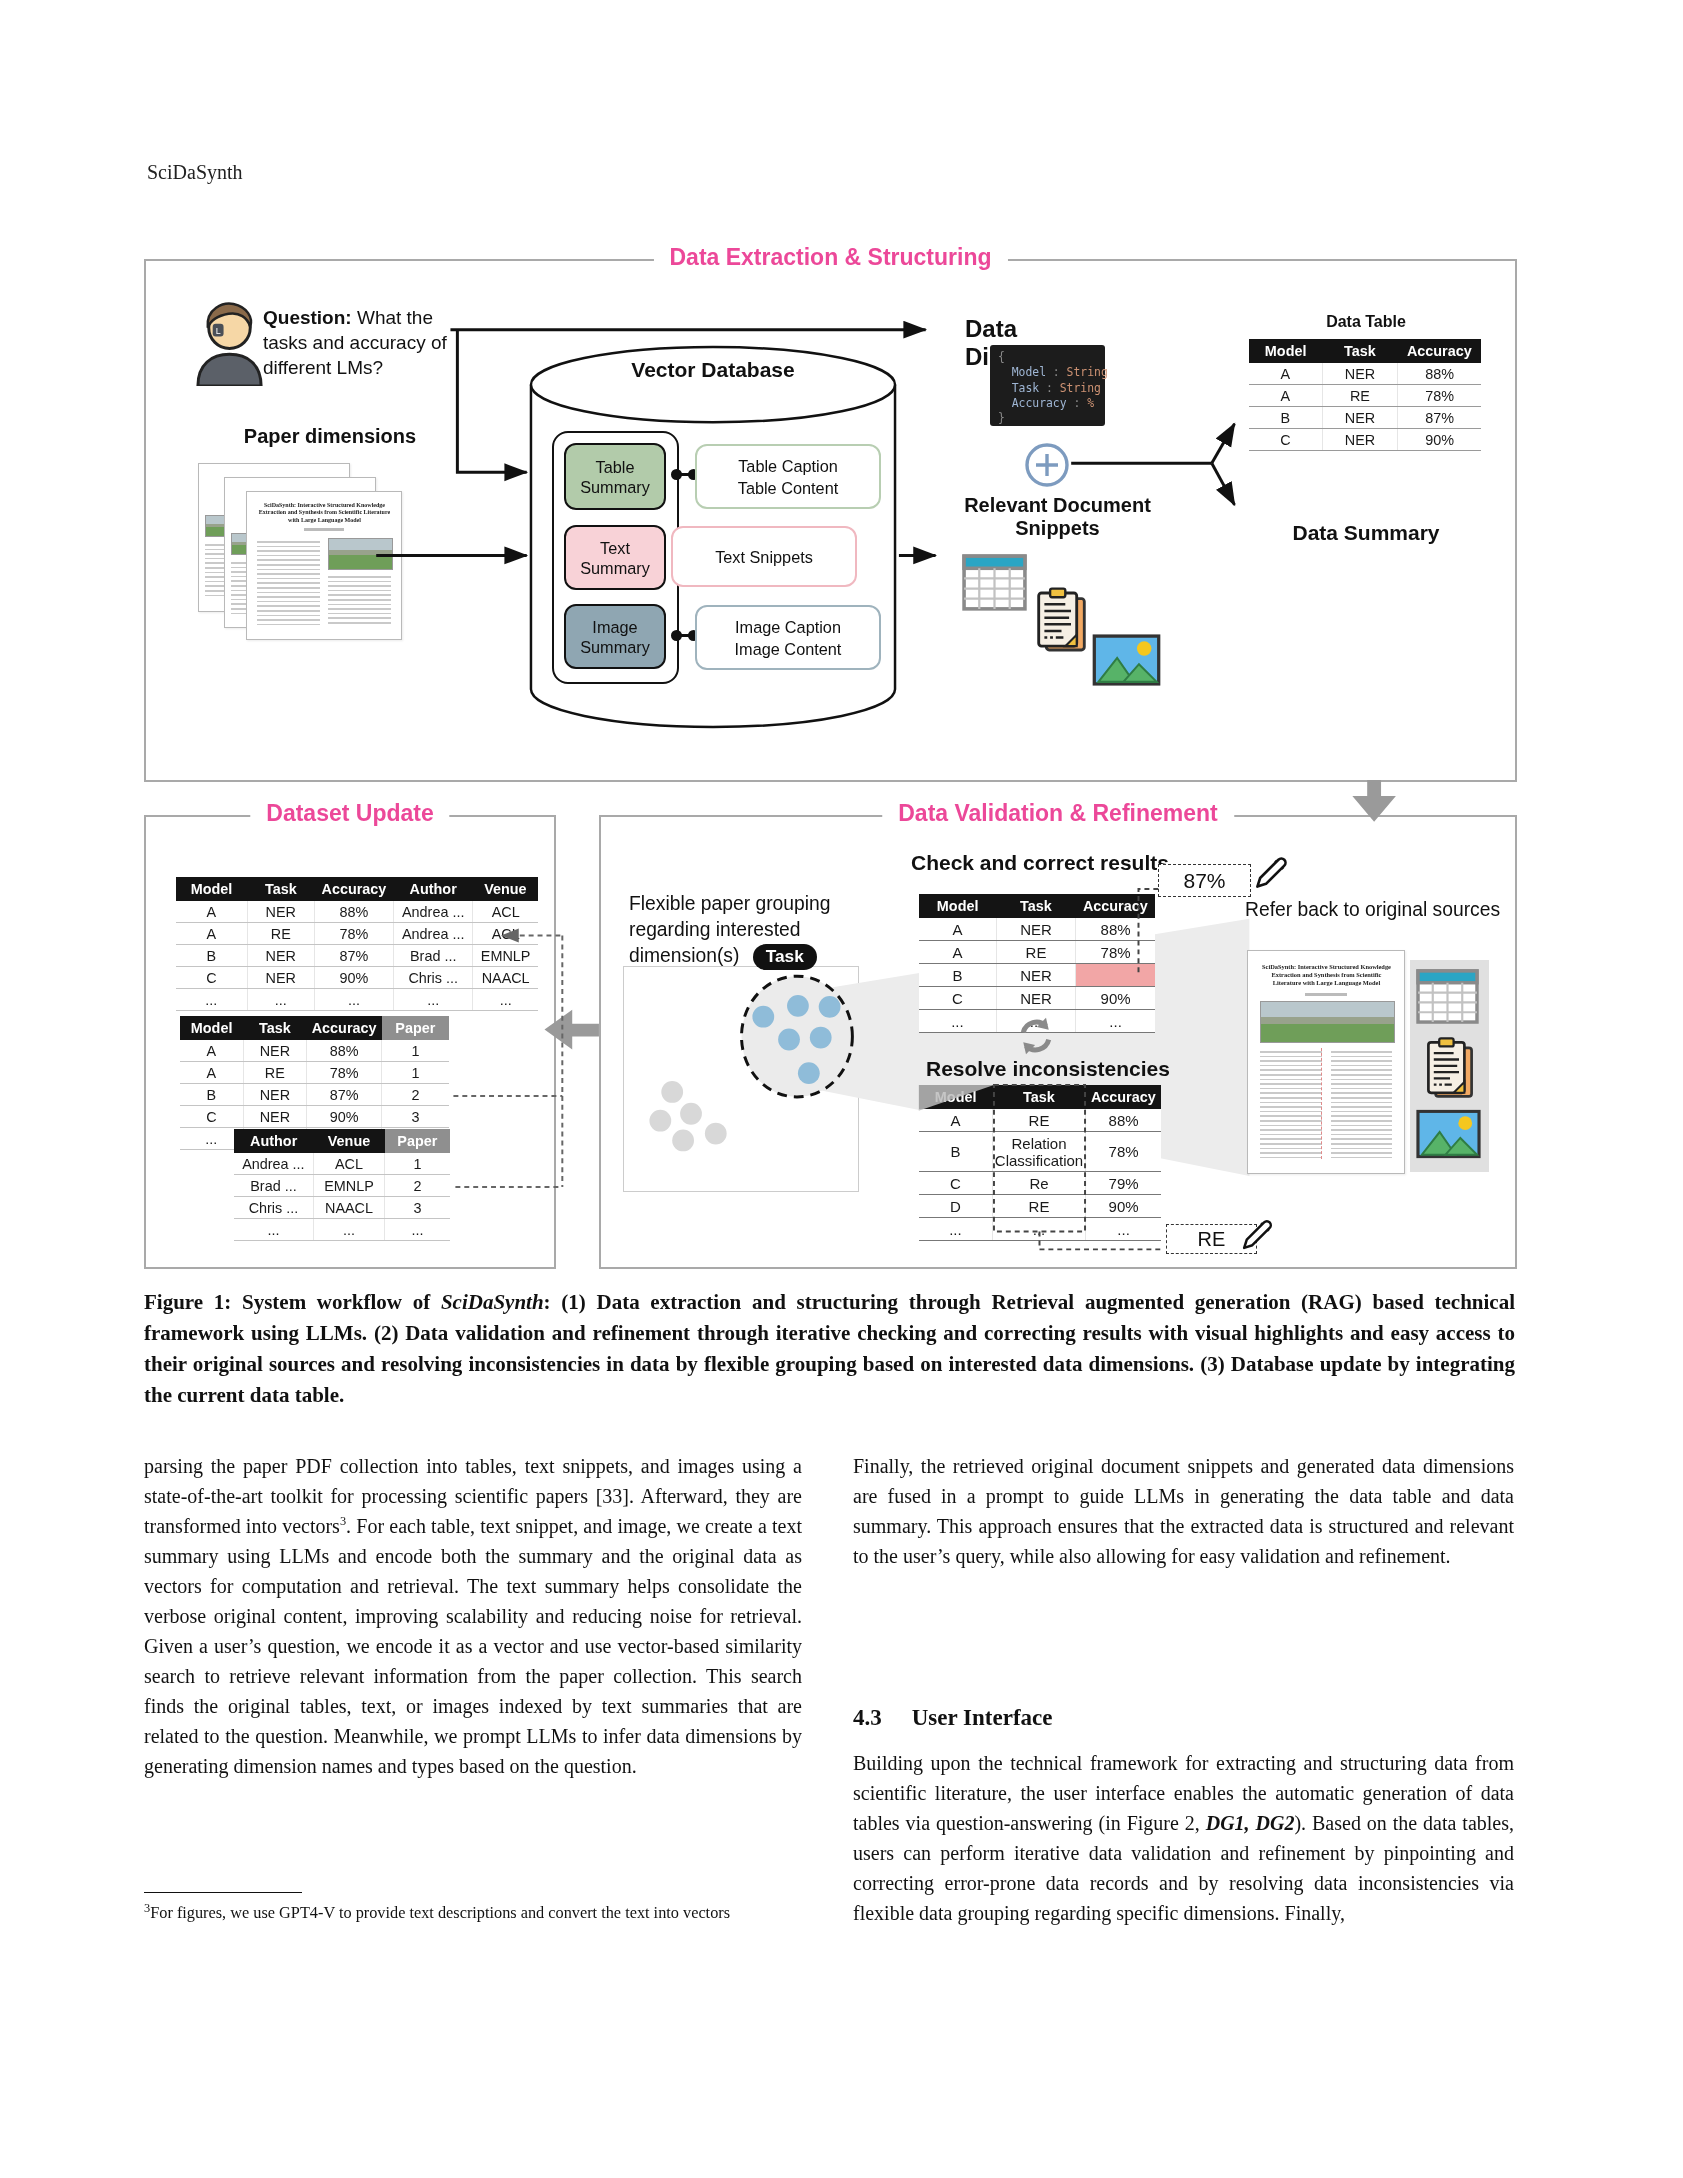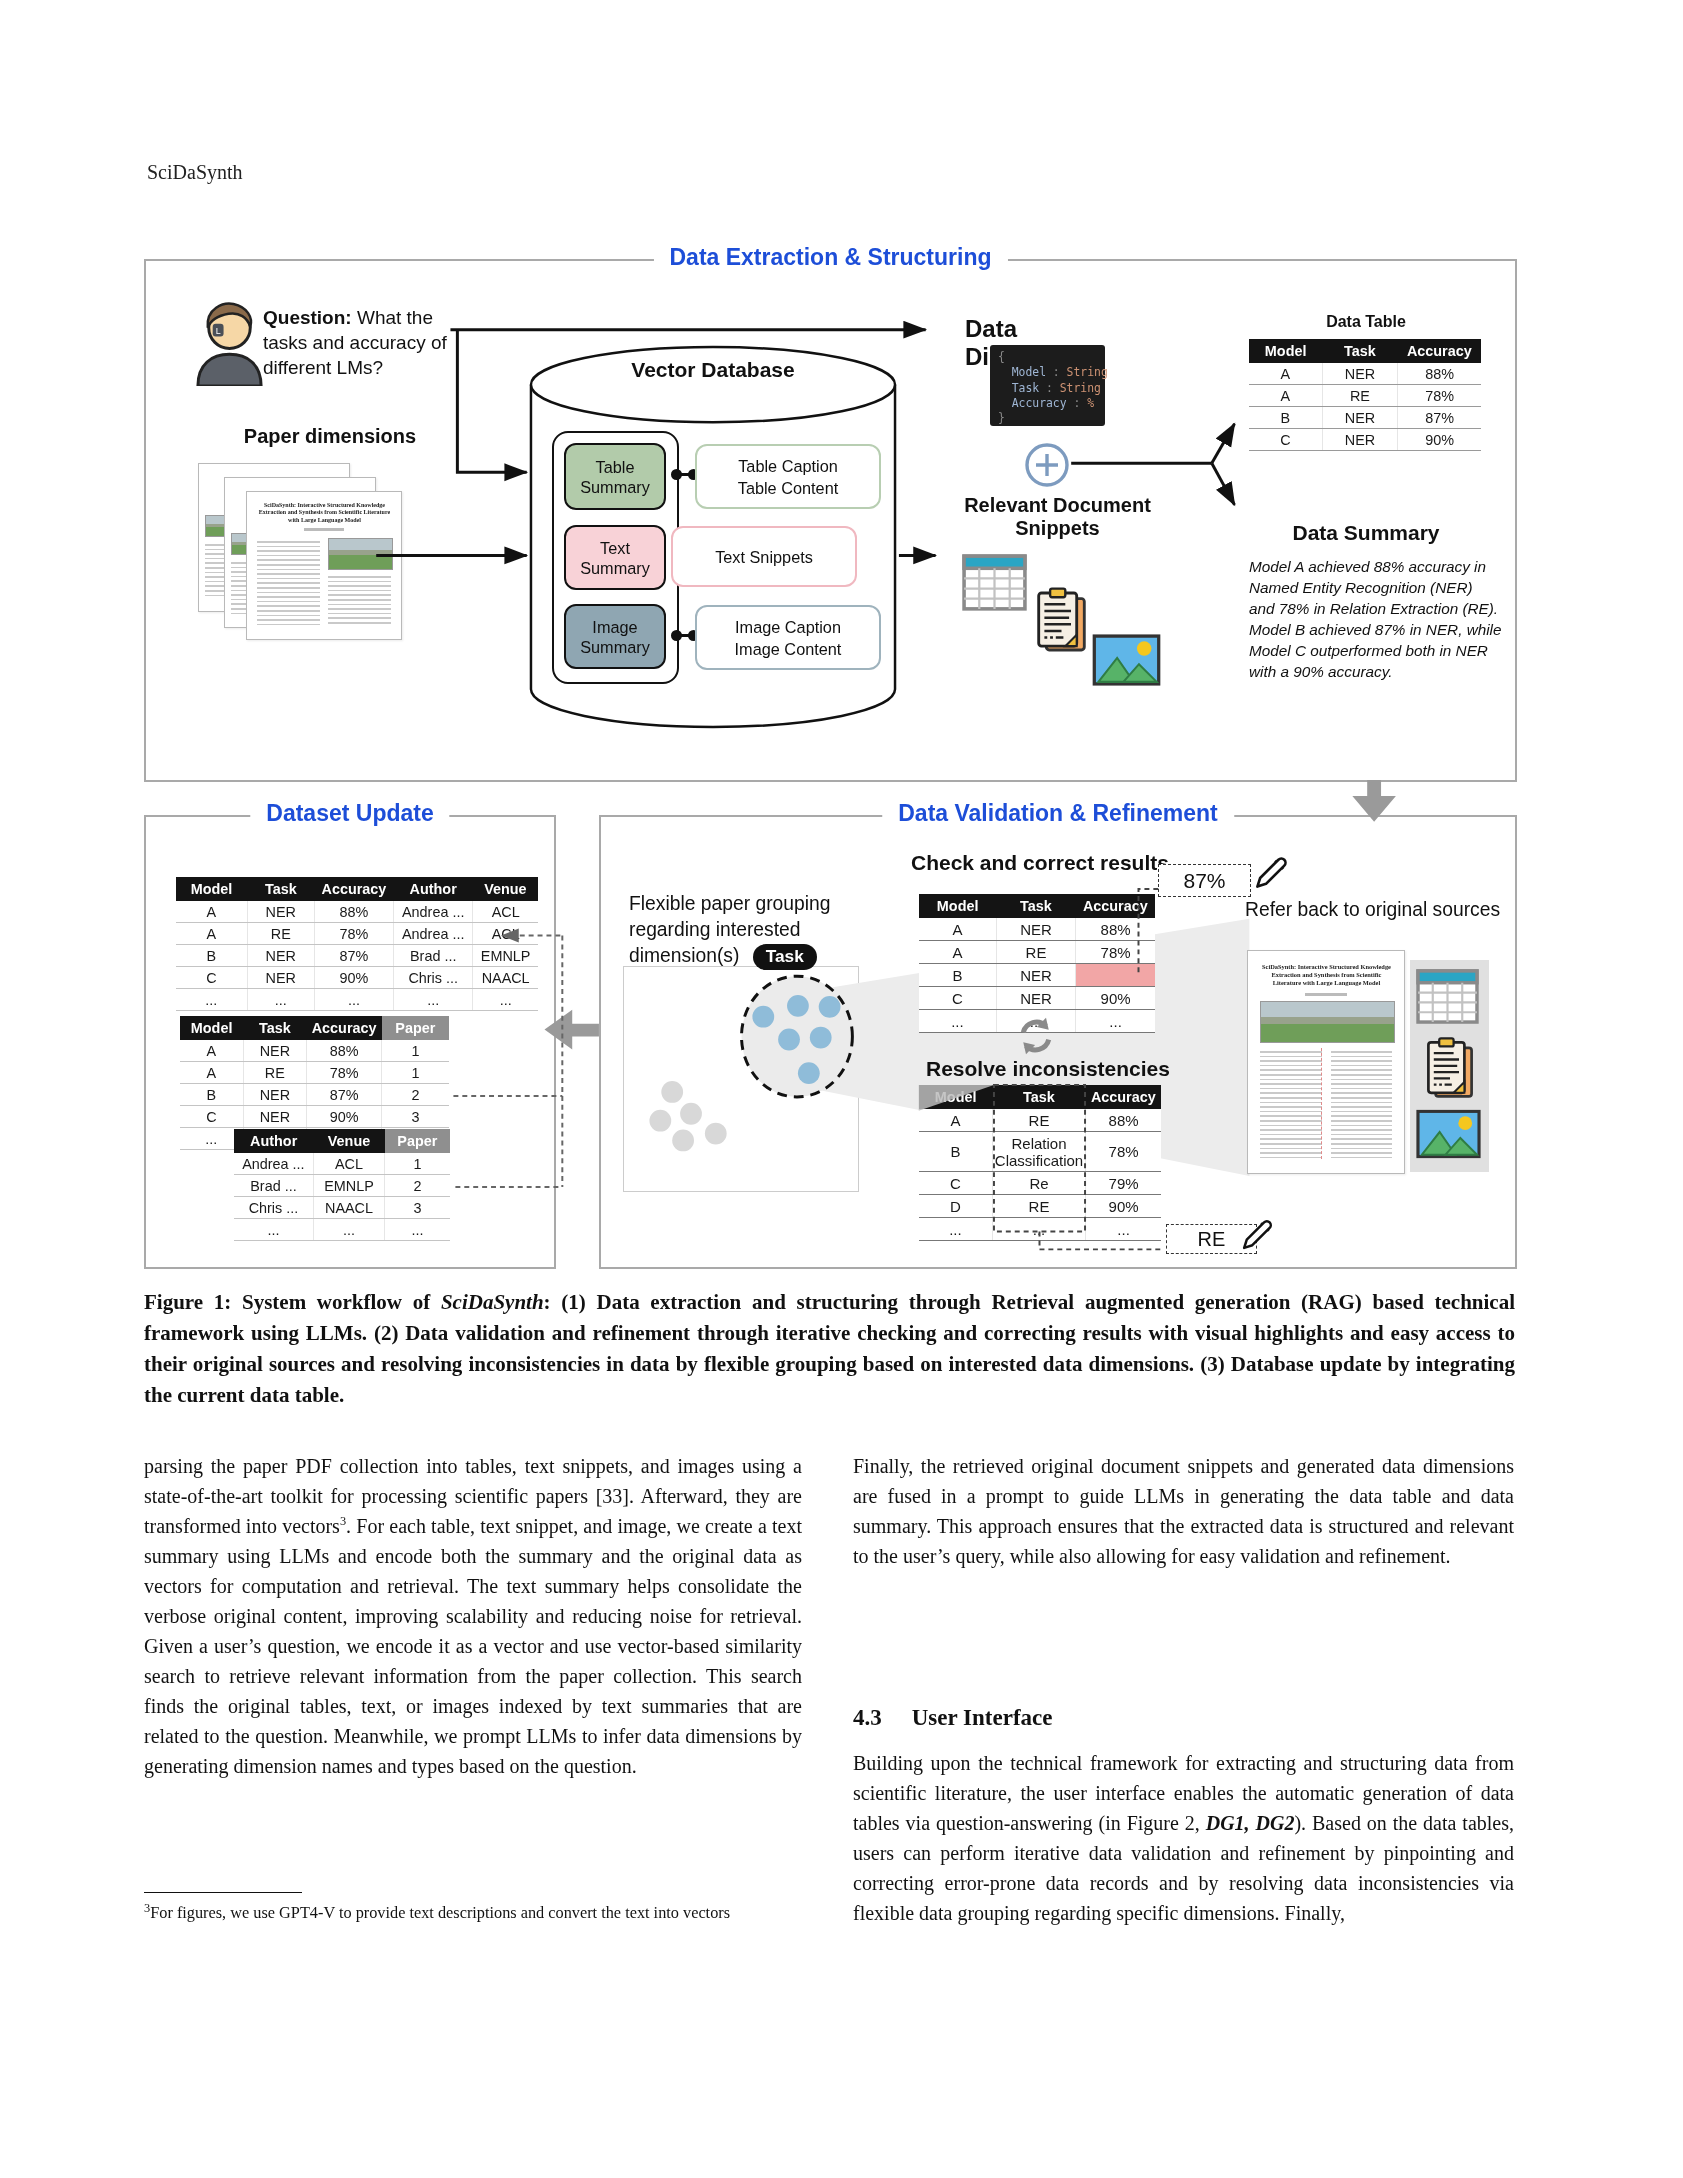--- a/index.html
+++ b/index.html
@@ -4,21 +4,21 @@
 <style>
   html,body{margin:0;padding:0;background:#fff;}
   #page{position:relative;width:1683px;height:2178px;background:#ffffff;overflow:hidden;
         font-family:"Liberation Serif",serif;color:#111;}
   .abs{position:absolute;}
   .sans{font-family:"Liberation Sans",sans-serif;}
   .bold{font-weight:700;}
   .panel{position:absolute;border:2px solid #a9a9a9;background:transparent;}
   .panel-title{position:absolute;top:-17px;left:50%;transform:translateX(-50%);
       background:#fff;padding:0 16px;white-space:nowrap;
-      font-family:"Liberation Sans",sans-serif;font-weight:700;font-size:23px;color:#1d4ed8;}
+      font-family:"Liberation Sans",sans-serif;font-weight:700;font-size:23px;color:#ec4899;}
   
   .dtable{border-collapse:collapse;background:#fff;table-layout:fixed;
       font-family:"Liberation Sans",sans-serif;}
   .dtable th{background:#141414;color:#fff;font-size:14.4px;font-weight:700;
       padding:4px 2px;text-align:center;overflow:hidden;}
   .dtable td{font-size:14.4px;color:#1a1a1a;text-align:center;padding:2.5px 2px;
       border-bottom:1.3px solid #9a9a9a;border-right:1px solid #e6e6e6;overflow:hidden;}
   .dtable td:last-child{border-right:none;}
   .lt td{border-bottom:1.2px solid #c4c4c4;}
   .vt td{border-bottom:1.4px solid #777;font-size:15px;}
@@ -241,21 +241,20 @@
         </tr>
         <tr>
           <td>C</td>
           <td>NER</td>
           <td>90%</td>
         </tr>
       </tbody>
     </table>
 
   <div class="abs sans bold" style="left:1277px;top:521px;width:178px;text-align:center;font-size:21px;">Data Summary</div>
-  <div class="abs sans" style="left:1249px;top:556px;width:253px;font-style:italic;font-size:15.3px;line-height:21px;color:#111;">Model A achieved 88% accuracy in Named Entity Recognition (NER) and 78%  in Relation Extraction (RE). Model B achieved 87% in NER, while Model C outperformed both in NER with a 90% accuracy.</div>
 
   <table class="dtable lt abs" style="left:176px;top:877px;width:362px;">
     <colgroup>
         <col style="width:71px">
         <col style="width:67px">
         <col style="width:79px">
         <col style="width:79px">
         <col style="width:65px">
       </colgroup>
   <thead>

